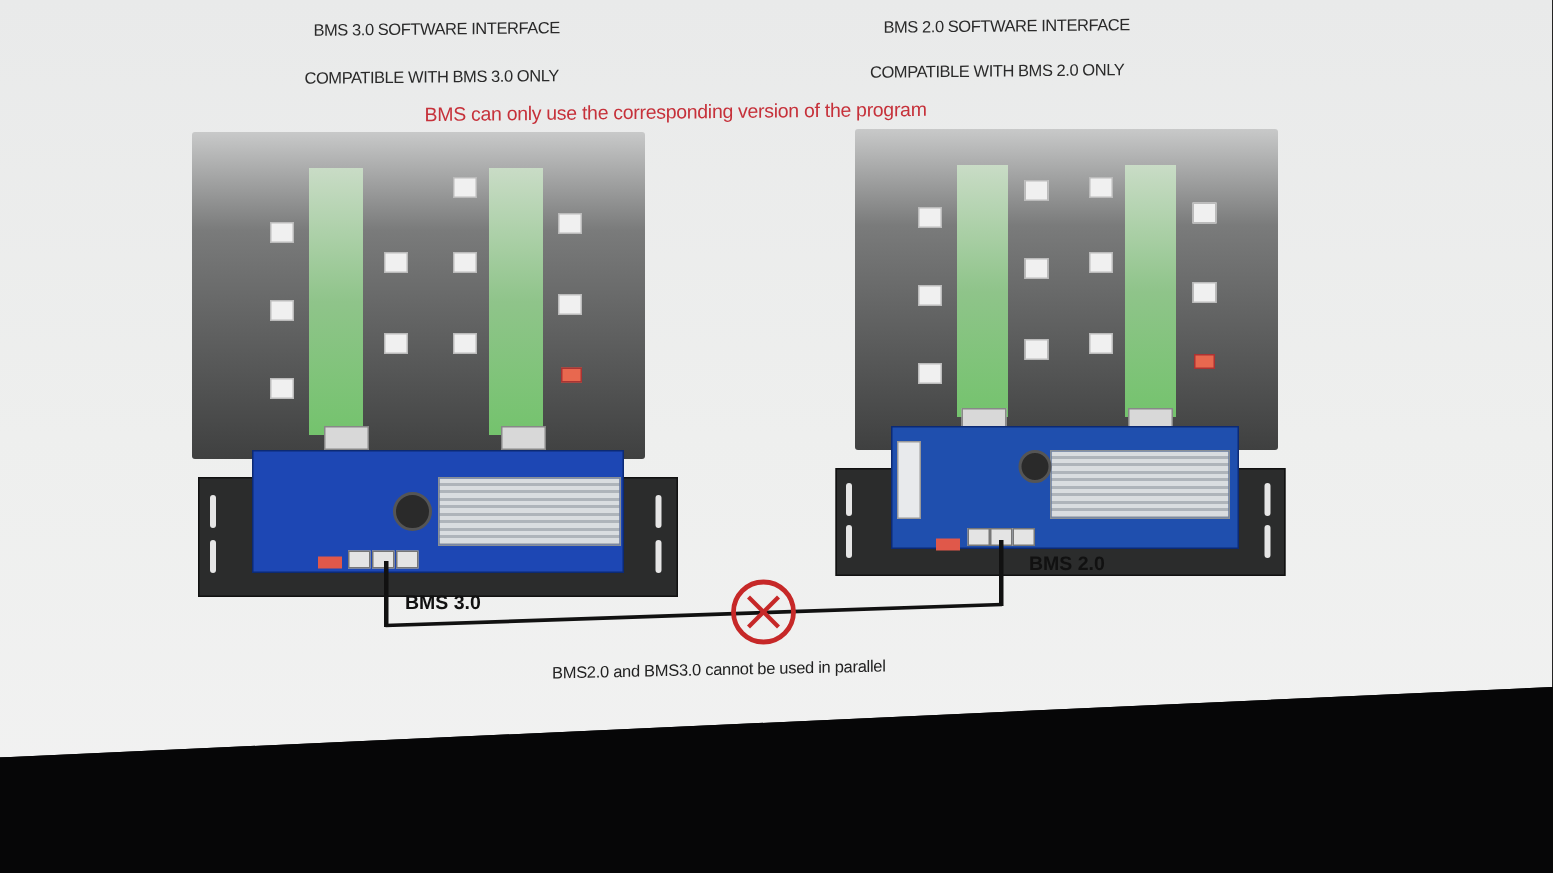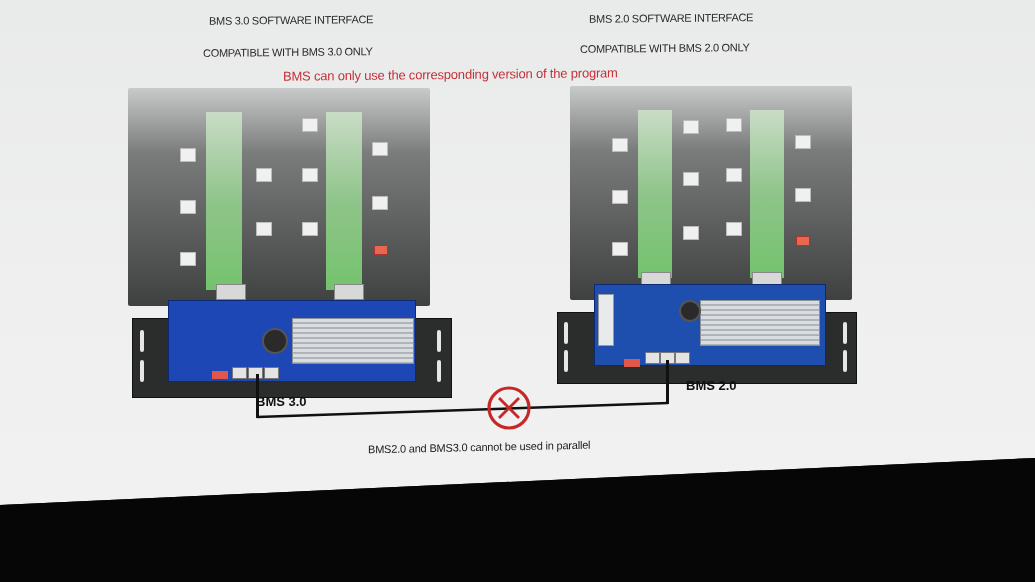--- a/index.html
+++ b/index.html
@@ -60,21 +60,21 @@
   <div class="slot" style="left:140px;top:360px;"></div>
   <div class="slot" style="left:437px;top:330px;"></div>
   <div class="slot" style="left:437px;top:360px;"></div>
   <div class="pcb" style="left:168px;top:300px;width:246px;height:80px;"></div>
   <div class="heatsink" style="left:292px;top:318px;width:120px;height:44px;"></div>
   <div style="position:absolute;left:262px;top:328px;width:22px;height:22px;border-radius:50%;background:#2a2a2a;border:2px solid #555;"></div>
   <div style="position:absolute;left:212px;top:371px;width:16px;height:8px;background:#e0584a;"></div>
   <div class="port" style="left:232px;top:367px;"></div>
   <div class="port" style="left:248px;top:367px;"></div>
   <div class="port" style="left:264px;top:367px;"></div>
-  <div class="bms-label" style="left:256px;top:394px;">BMS 3.0</div>
+  <div class="bms-label" style="left:270px;top:394px;">BMS 3.0</div>
 </div>
 
 <div class="unit">
   <div class="rack" style="left:570px;top:86px;width:282px;height:214px;"></div>
   <div class="green" style="left:638px;top:110px;width:34px;height:168px;"></div>
   <div class="green" style="left:750px;top:110px;width:34px;height:168px;"></div>
   <div class="cell" style="left:612px;top:138px;"></div>
   <div class="cell" style="left:612px;top:190px;"></div>
   <div class="cell" style="left:612px;top:242px;"></div>
   <div class="cell" style="left:683px;top:120px;"></div>
@@ -94,21 +94,21 @@
   <div class="slot" style="left:843px;top:322px;"></div>
   <div class="slot" style="left:843px;top:350px;"></div>
   <div class="pcb" style="left:594px;top:284px;width:230px;height:80px;background:#1f4fae;"></div>
   <div style="position:absolute;left:598px;top:294px;width:14px;height:50px;background:#e8eaec;border:1px solid #999;"></div>
   <div class="heatsink" style="left:700px;top:300px;width:118px;height:44px;"></div>
   <div style="position:absolute;left:679px;top:300px;width:18px;height:18px;border-radius:50%;background:#2a2a2a;border:2px solid #555;"></div>
   <div style="position:absolute;left:624px;top:359px;width:16px;height:8px;background:#e0584a;"></div>
   <div class="port" style="left:645px;top:352px;"></div>
   <div class="port" style="left:660px;top:352px;"></div>
   <div class="port" style="left:675px;top:352px;"></div>
-  <div class="bms-label" style="left:686px;top:378px;">BMS 2.0</div>
+  <div class="bms-label" style="left:686px;top:368px;">BMS 2.0</div>
 </div>
 
 <div class="wire" style="left:256px;top:374px;width:3px;height:44px;"></div>
 <div class="wire" style="left:666px;top:360px;width:3px;height:44px;"></div>
 <svg style="position:absolute;left:0;top:0;" width="1035" height="582">
   <line x1="257" y1="417" x2="668" y2="403" stroke="#111" stroke-width="2.5"></line>
 </svg>
 
 <svg class="x-icon" viewBox="0 0 50 46">
   <circle cx="25" cy="23" r="20" fill="none" stroke="#c62828" stroke-width="3.2"></circle>

